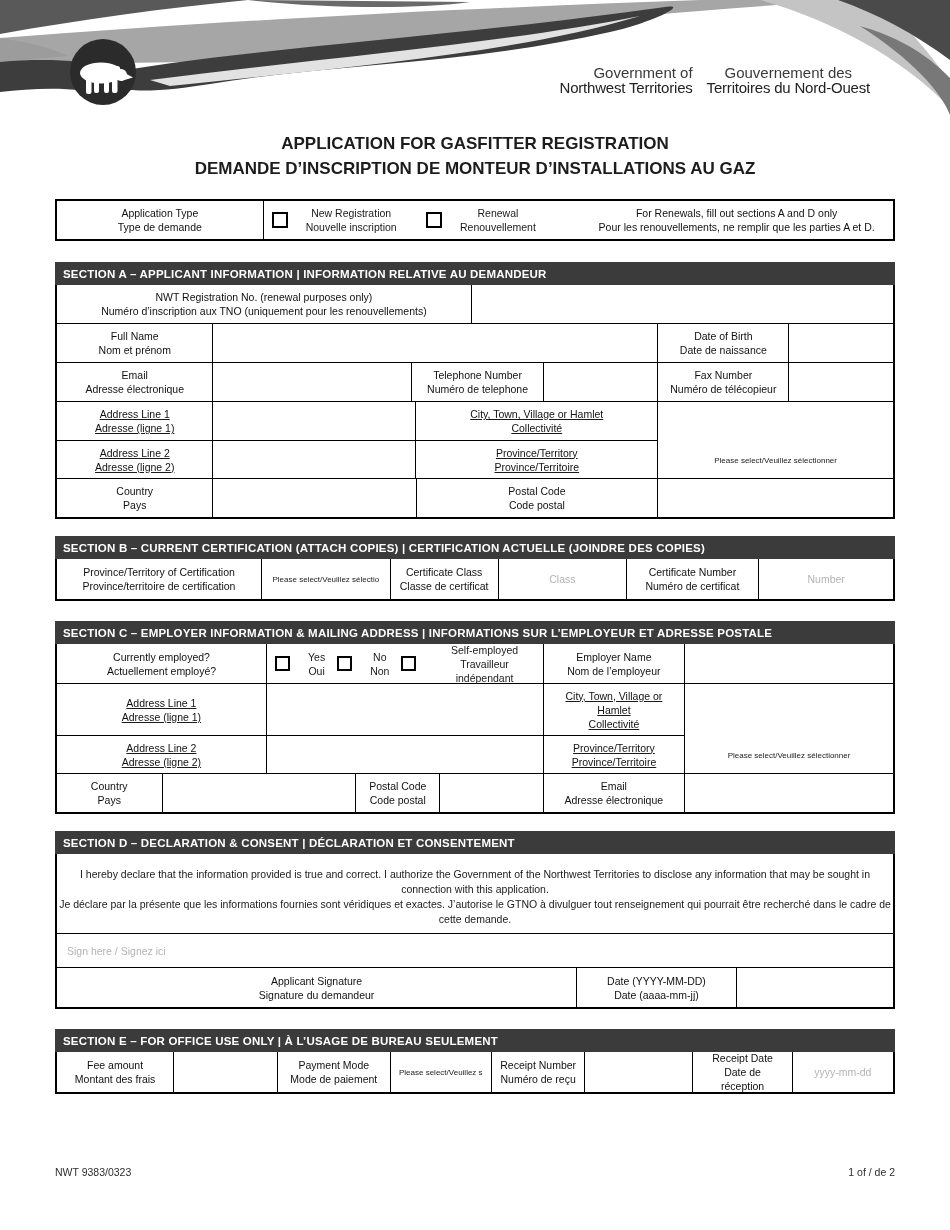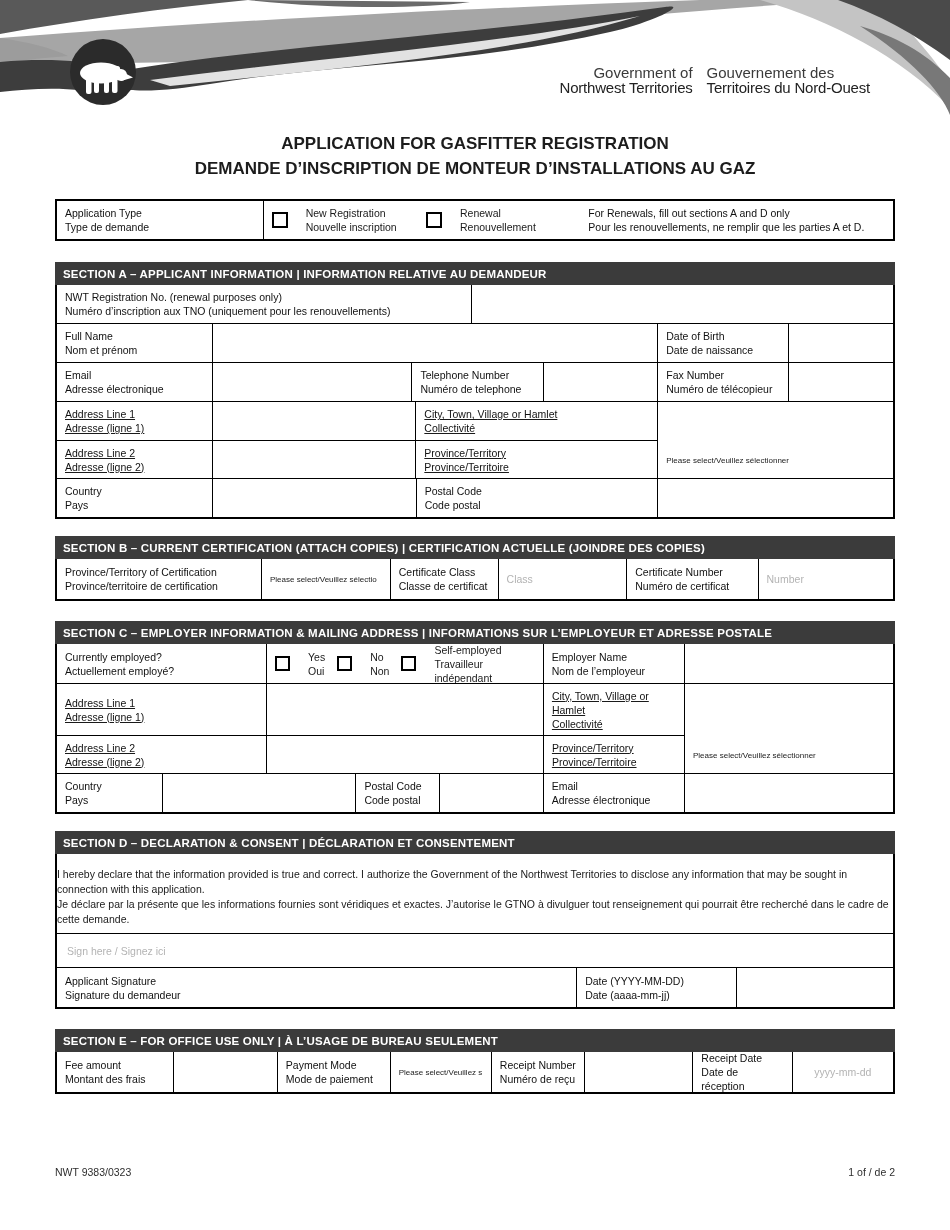--- a/index.html
+++ b/index.html
@@ -7,29 +7,29 @@
   .page {
     position:relative; width:950px; height:1230px; margin:0 auto;
     background:#ffffff; font-family:"Liberation Sans", sans-serif; color:#1a1a1a;
     overflow:hidden;
   }
   
   .hdr { position:absolute; top:0; left:0; width:950px; height:115px; }
   .gov-text { position:absolute; top:66px; right:80px; display:flex; gap:14px; }
   .gov-col { display:flex; flex-direction:column; }
   .gov-col.en { text-align:right; }
-  .gov-col.fr { text-align:left; }
+  .gov-col.fr { text-align:center; }
   .gov-small { font-size:15px; color:#3a3a3a; line-height:13px; }
   .gov-big { font-size:15px; color:#222; line-height:18px; letter-spacing:-0.2px; }
   
   .title { margin-top:131px; text-align:center; font-weight:bold; font-size:17px;
            line-height:25px; color:#1c1c1c; }
   
   .content { position:relative; margin:0 55px; width:840px; }
-  .tbl { border:2px solid #000; background:#fff; }
+  .tbl { border:2px solid #000; background:#fff;text-align:center; }
   .trow { display:flex; border-top:1.5px solid #000; }
   .trow.first { border-top:none; }
   .cell { border-left:1.5px solid #000; padding:3px 8px; display:flex;
           flex-direction:column; justify-content:center; overflow:hidden; }
   .cell.nb { border-left:none; }
   .lbl { font-size:10.5px; line-height:14px; color:#111; }
   .fill { }
   .ghost { color:#b3b3b3; font-size:10.5px; }
   .selecttext { font-size:8px; color:#222; white-space:nowrap; }
   .sechdr { height:23px; background:#3b3b3b; color:#ffffff; font-weight:bold;

